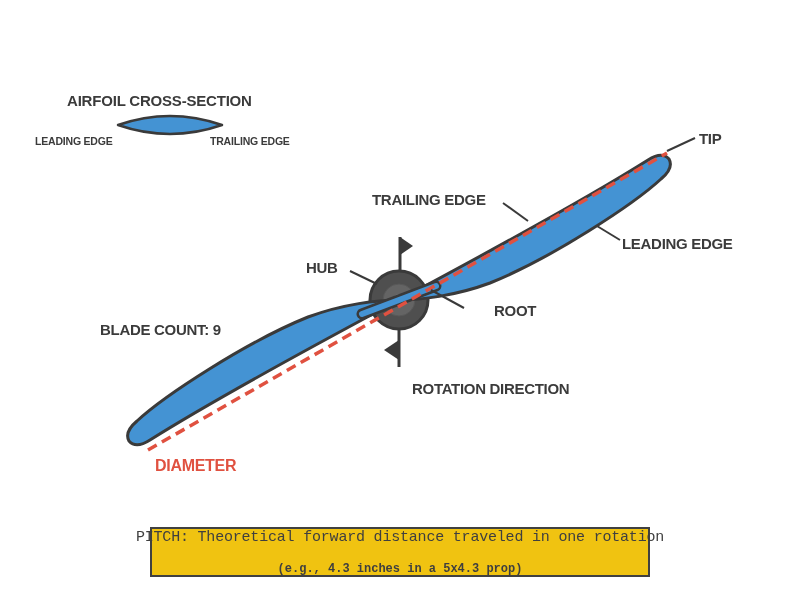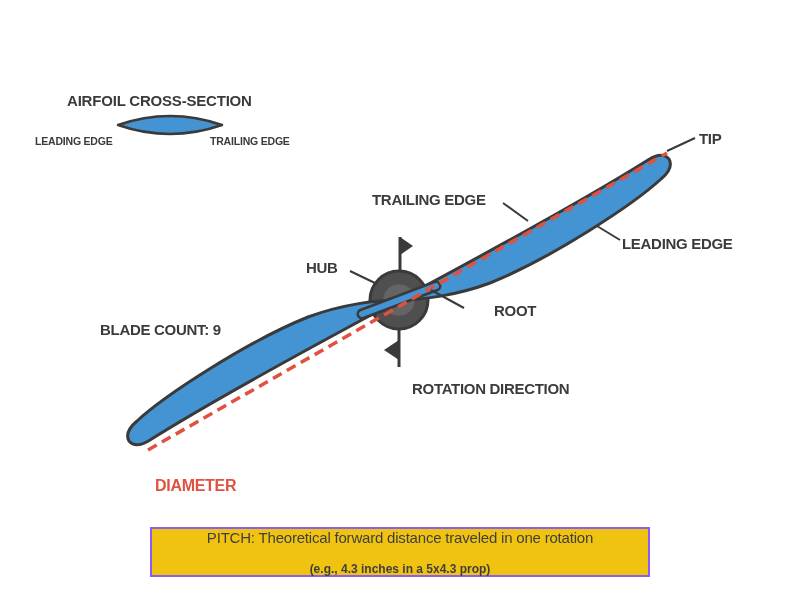--- a/index.html
+++ b/index.html
@@ -10,22 +10,22 @@
   .canvas svg{position:absolute;left:0;top:0;}
   .lbl{
     position:absolute;white-space:nowrap;font-weight:bold;font-size:15px;
     letter-spacing:-0.3px;color:#3b3b3b;line-height:1.1;
   }
   .lbl-title{font-size:15px;letter-spacing:-0.2px;}
   .lbl-small{font-size:10.5px;letter-spacing:-0.2px;}
   .lbl-red{color:#e05140;font-size:16px;}
   .pitch-box{
     position:absolute;left:150px;top:527px;width:500px;height:50px;
-    box-sizing:border-box;border:2px solid #8b5cf6;background:#f0c311;
-    display:flex;flex-direction:column;align-items:center;justify-content:center;
+    box-sizing:border-box;border:2px solid #404040;background:#f0c311;
+    display:flex;flex-direction:column;align-items:center;justify-content:center;font-family:Liberation Mono, monospace;
   }
   .pitch-line1{font-size:15px;font-weight:400;color:#3f3f3f;letter-spacing:-0.2px;white-space:nowrap;}
   .pitch-line2{font-size:12px;font-weight:bold;color:#3f3f3f;margin-top:16px;white-space:nowrap;}
 </style>
 </head>
 <body>
 
 <div class="canvas">
 
   <svg width="800" height="600" viewBox="0 0 800 600">
@@ -71,20 +71,20 @@
   <div class="lbl lbl-small" style="left:35px;top:136px;">LEADING EDGE</div>
   <div class="lbl lbl-small" style="left:210px;top:136px;">TRAILING EDGE</div>
 
   <div class="lbl" style="left:699px;top:131px;">TIP</div>
   <div class="lbl" style="left:372px;top:192px;">TRAILING EDGE</div>
   <div class="lbl" style="left:622px;top:236px;">LEADING EDGE</div>
   <div class="lbl" style="left:306px;top:260px;">HUB</div>
   <div class="lbl" style="left:494px;top:303px;">ROOT</div>
   <div class="lbl" style="left:100px;top:322px;">BLADE COUNT: 9</div>
   <div class="lbl" style="left:412px;top:355px;margin-top:26px;">ROTATION DIRECTION</div>
-  <div class="lbl lbl-red" style="left:155px;top:477px;">DIAMETER</div>
+  <div class="lbl lbl-red" style="left:155px;top:457px;">DIAMETER</div>
 
   <div class="pitch-box">
     <div class="pitch-line1">PITCH: Theoretical forward distance traveled in one rotation</div>
     <div class="pitch-line2">(e.g., 4.3 inches in a 5x4.3 prop)</div>
   </div>
 
 </div>
 
 </body></html>

